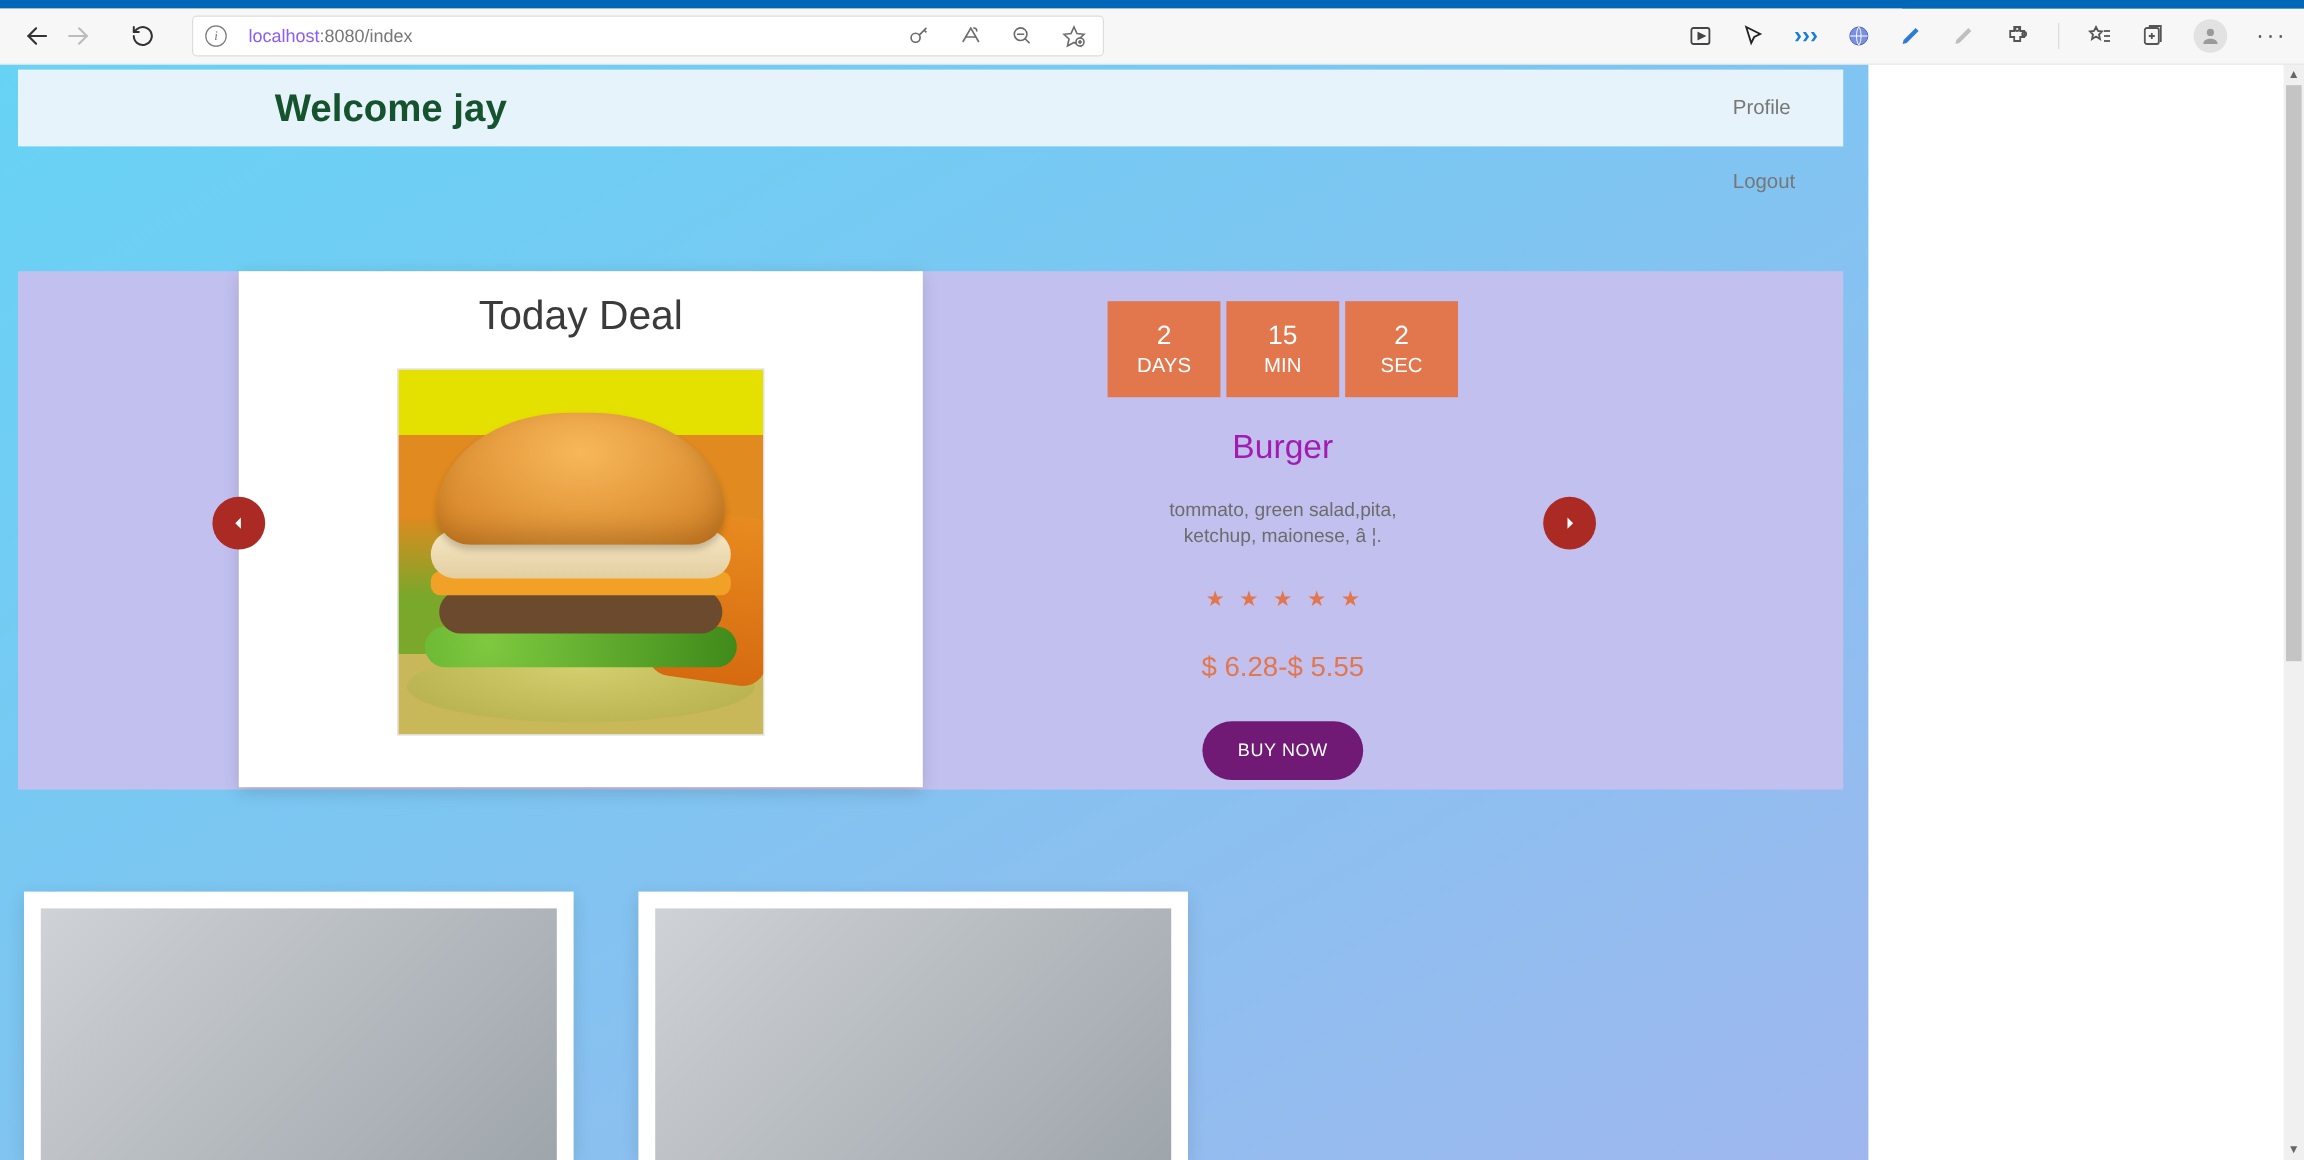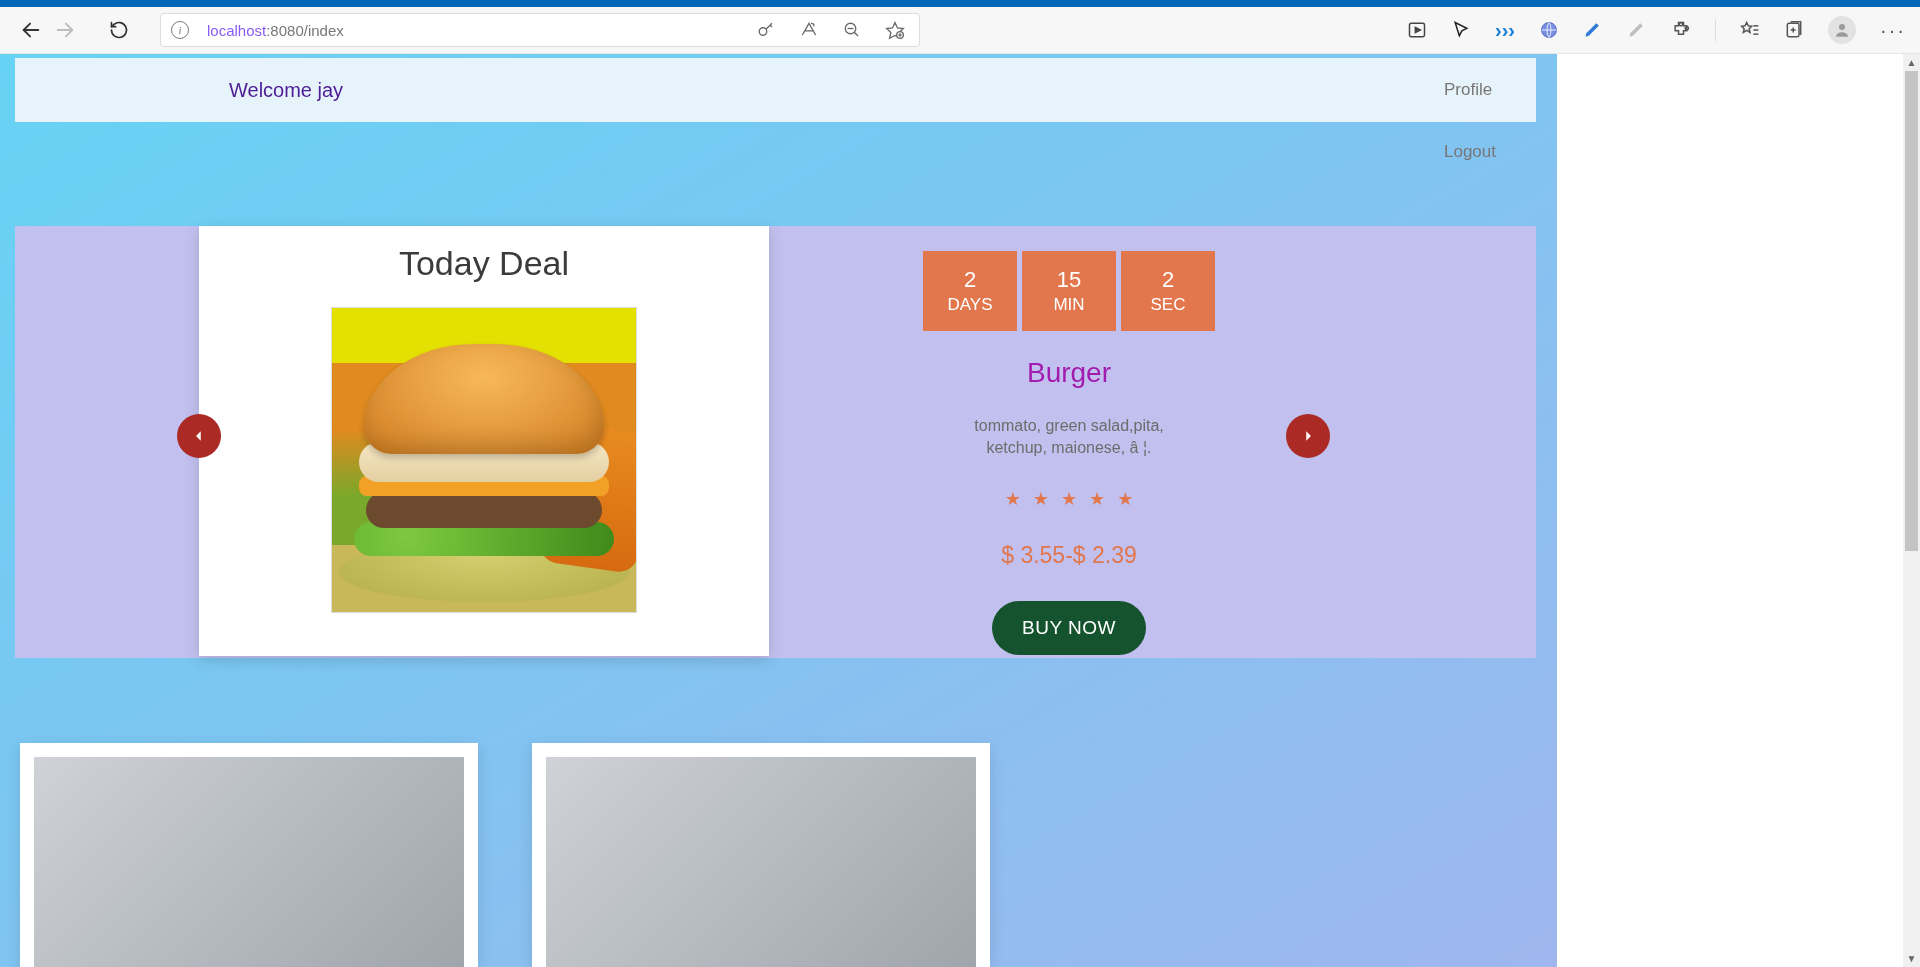--- a/index.html
+++ b/index.html
@@ -28,21 +28,21 @@
 .viewport { position:relative; height:913px; width:100%; display:flex; }
 .page-scroll { width:1557px; height:100%; background:linear-gradient(150deg,#67d3f4 0%,#7ac7f2 40%,#9fb7ee 100%); overflow:hidden; position:relative;}
 .scrollbar { width:17px; height:100%; background:#f0f0f0; display:flex; flex-direction:column; align-items:center; }
 .scrollbar .arrow { width:100%; height:17px; display:flex; align-items:center; justify-content:center; font-size:10px; color:#666; }
 .scrollbar .track { flex:1; width:100%; position:relative; }
 .scrollbar .thumb { position:absolute; left:2px; width:13px; background:#c4c4c4; border-radius:0; top:0; height:480px; }
 .viewport-gap { flex:1; background:#fff; }
 
 
 .site-nav { position:absolute; left:15px; right:21px; top:4px; height:64px; background:#e7f3fa; display:flex; align-items:center; padding:0 28px 0 214px; }
-.welcome { font-size:20px; color:#4c1d95; font-weight:400; }
+.welcome { font-size:32px; color:#14532d; font-weight:700; }
 .nav-links { margin-left:auto; display:flex; gap:42px; padding-right:12px;flex-direction:column;}
 .nav-links a { color:#777; font-size:17px; text-decoration:none; }
 
 
 .deal-wrap { position:absolute; left:15px; top:172px; width:1521px; height:432px; background:#c2c0ef; }
 .white-card { position:absolute; left:184px; top:0; width:570px; height:430px; background:#fff; box-shadow:0 4px 14px rgba(0,0,0,0.15); display:flex; flex-direction:column; align-items:center; padding-top:18px;}
 .white-card h2 { font-size:34px; font-weight:400; color:#3b3b3b; margin-bottom:24px; }
 .food-img { width:306px; height:306px; position:relative; overflow:hidden; background:linear-gradient(#e4e000 0 18%, #e08a1f 18% 40%, #7aa82a 62% 78%, #c8b85a 78% 100%); border:1px solid #ddd; }
 .bun-top { position:absolute; top:36px; left:50%; transform:translateX(-50%); width:240px; height:110px; background:radial-gradient(ellipse at 50% 30%, #f7b85a, #d17d20); border-radius:120px 120px 30px 30px / 90px 90px 30px 30px; box-shadow:inset -4px -10px 20px rgba(0,0,0,.15), 0 4px 6px rgba(0,0,0,.2);} 
 .fill1 { position:absolute; top:134px; left:50%; transform:translateX(-50%); width:250px; height:40px; background:linear-gradient(#f6e7c4,#e3cfa1); border-radius:20px; }
@@ -55,21 +55,21 @@
 
 .deal-right { position:absolute; left:754px; top:0; width:600px; height:430px; display:flex; flex-direction:column; align-items:center; }
 .countdown { display:flex; gap:5px; margin-top:25px; }
 .cd-box { width:94px; height:80px; background:#e2764c; color:#fff; display:flex; flex-direction:column; align-items:center; justify-content:center; font-weight:400; }
 .cd-box .num { font-size:22px; }
 .cd-box .lab { font-size:17px; margin-top:2px; }
 .prod-title { font-size:28px; color:#a21caf; margin-top:26px; }
 .prod-desc { font-size:16px; color:#6c6c6c; text-align:center; margin-top:26px; line-height:1.4; max-width:240px;}
 .stars { margin-top:28px; display:flex; gap:12px; color:#e2764c; font-size:18px;}
 .price { margin-top:32px; font-size:23px; color:#e2764c; }
-.buy-btn { margin-top:32px; background:#14532d; color:#fff; border:none; border-radius:28px; padding:16px 30px; font-size:19px; letter-spacing:.5px; cursor:pointer; }
+.buy-btn { margin-top:32px; background:#701a75; color:#fff; border:none; border-radius:28px; padding:16px 30px; font-size:15px; letter-spacing:.5px; cursor:pointer; }
 
 
 .car-btn { position:absolute; width:44px; height:44px; border-radius:50%; background:#ab2a24; color:#fff; display:flex; align-items:center; justify-content:center; top:188px; cursor:pointer; font-size:20px;}
 .car-prev { left:162px; }
 .car-next { right:206px; }
 
 
 .bottom-card { position:absolute; background:#fff; box-shadow:0 4px 14px rgba(0,0,0,.12); }
 .bottom-card .inner { position:absolute; left:14px; right:14px; top:14px; bottom:0; background:linear-gradient(135deg,#cfd2d6,#9ea5ab); }
 .bc1 { left:20px; top:689px; width:458px; height:224px; }
@@ -243,21 +243,21 @@
         </div>
         <div class="prod-title">Burger</div>
         <div class="prod-desc">tommato, green salad,pita, ketchup, maionese, â ¦.</div>
         <div class="stars">
           <span>★</span>
           <span>★</span>
           <span>★</span>
           <span>★</span>
           <span>★</span>
         </div>
-        <div class="price">$ 3.55-$ 2.39</div>
+        <div class="price">$ 6.28-$ 5.55</div>
         <button class="buy-btn">BUY NOW</button>
       </div>
 
       <div class="car-btn car-prev">
         <svg width="14" height="14" viewBox="0 0 24 24" fill="#fff">
             <path d="M15 4l-8 8 8 8z"></path>
           </svg>
       </div>
       <div class="car-btn car-next">
         <svg width="14" height="14" viewBox="0 0 24 24" fill="#fff">

